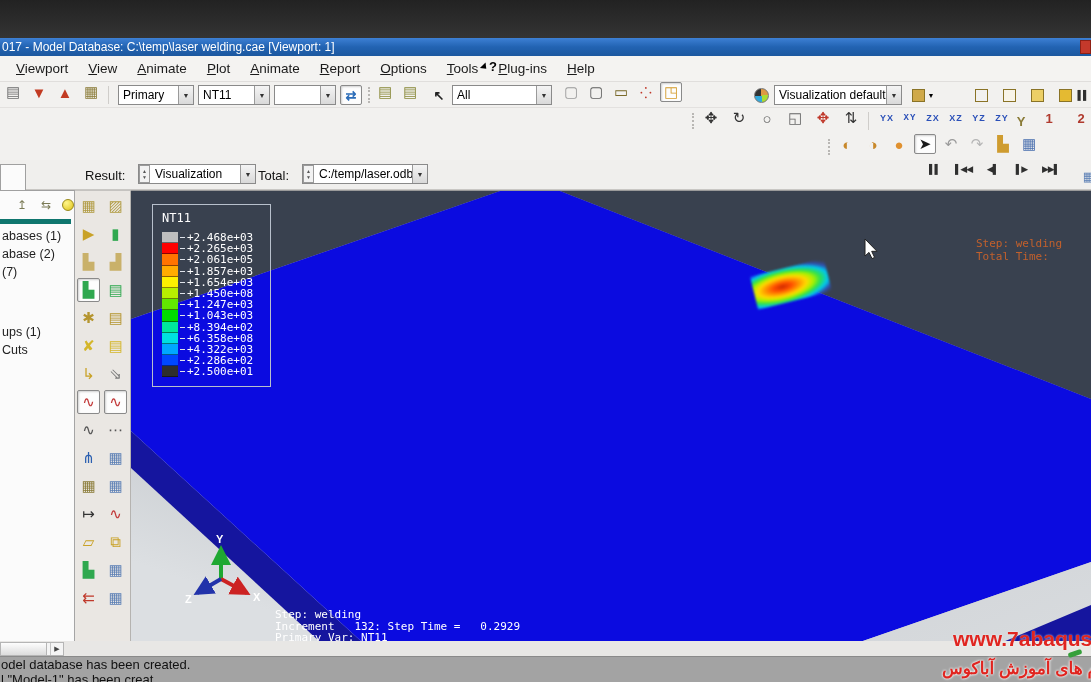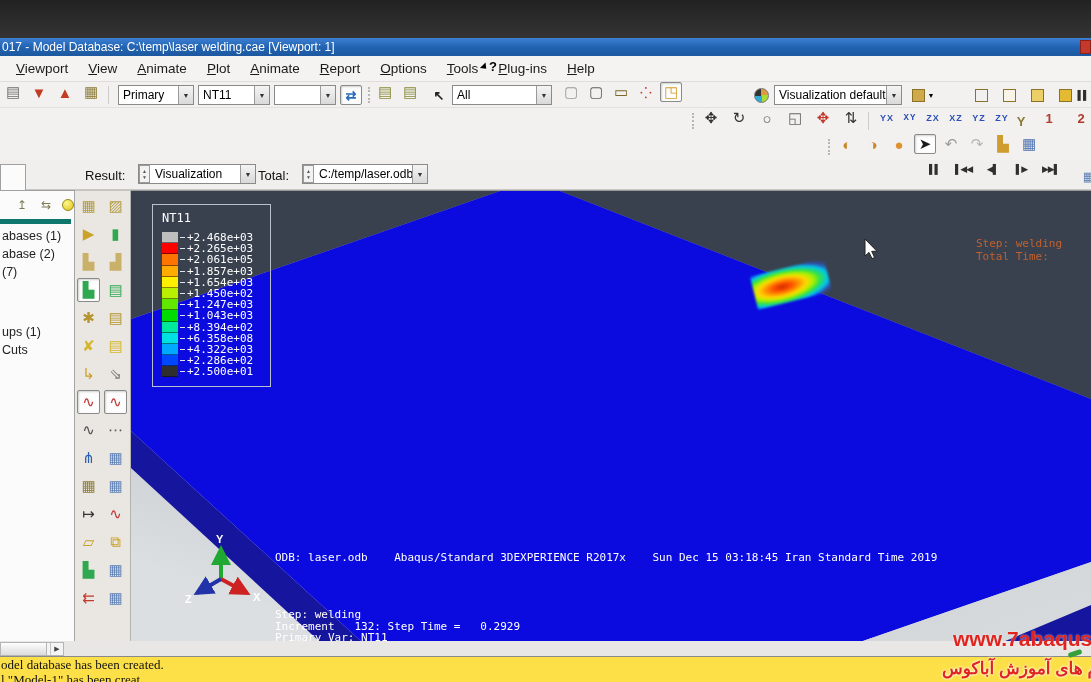--- a/index.html
+++ b/index.html
@@ -63,21 +63,21 @@
   .llab { font-size:11px; letter-spacing:0; }
   #step-info { left:845px; top:7px; color:#c2602c; font-family:"DejaVu Sans Mono",monospace; font-size:11px; line-height:13px; white-space:pre; }
   #odb-line { left:144px; top:360px; color:#fff; font-family:"DejaVu Sans Mono",monospace; font-size:11px; white-space:pre; }
   #state-block { left:144px; top:384px; color:#fff; font-family:"DejaVu Sans Mono",monospace; font-size:11px; line-height:11.4px; white-space:pre; }
   #cursor { left:733px; top:48px; }
   
   #prompt-row { left:0; top:641px; width:1091px; height:16px; background:#e8e7e5; border-bottom:1px solid #8a8a8a; }
   #hscroll { position:absolute; left:0; top:1px; width:64px; height:14px; background:#f4f4f4; border:1px solid #b5b5b5; display:flex; }
   #hthumb { width:46px; height:100%; background:linear-gradient(180deg,#fdfdfd,#dcdcdc); border-right:1px solid #b5b5b5; }
   #harrow { margin-left:auto; width:13px; display:flex; align-items:center; justify-content:center; font-size:7px; color:#444; border-left:1px solid #c5c5c5; }
-  #message-area { left:0; top:657px; width:1091px; height:25px; background:#fde047; overflow:hidden; font-family:Liberation Serif, serif; font-size:13px; color:#111; line-height:15px; padding-left:1px; }
+  #message-area { left:0; top:657px; width:1091px; height:25px; background:#a3a3a3; overflow:hidden; font-family:Liberation Sans, sans-serif; font-size:13px; color:#111; line-height:15px; padding-left:1px; }
   
   #wm-site { left:953px; top:627px; color:#e02520; font-weight:bold; font-size:21px; white-space:nowrap; z-index:60; text-shadow:0 0 2px rgba(255,255,255,.8); }
   #wm-mark { left:1068px; top:651px; width:14px; height:5px; background:#35a03a; transform:rotate(-18deg); border-radius:2px; z-index:60; }
   #wm-fa { left:940px; top:658px; width:158px; direction:rtl; color:#e02520; font-weight:bold; font-size:17px; white-space:nowrap; z-index:60; text-shadow:0 0 2px #fff,0 0 3px #fff; }
 </style>
 </head>
 <body>
 
 <div class="abs" id="top-band"></div>
 <div class="abs" id="title-bar"><span>017 - Model Database: C:\temp\laser welding.cae [Viewport: 1]</span></div>
@@ -333,21 +333,21 @@
           <span class="llab">+1.857e+03</span>
         </div>
         <div class="lrow">
           <span class="lsw" style="background:#fff000"></span>
           <span class="ltick"></span>
           <span class="llab">+1.654e+03</span>
         </div>
         <div class="lrow">
           <span class="lsw" style="background:#b8f000"></span>
           <span class="ltick"></span>
-          <span class="llab">+1.450e+02</span>
+          <span class="llab">+1.450e+08</span>
         </div>
         <div class="lrow">
           <span class="lsw" style="background:#62e800"></span>
           <span class="ltick"></span>
           <span class="llab">+1.247e+03</span>
         </div>
         <div class="lrow">
           <span class="lsw" style="background:#00dc00"></span>
           <span class="ltick"></span>
           <span class="llab">+1.043e+03</span>
@@ -377,21 +377,20 @@
           <span class="ltick"></span>
           <span class="llab">+2.500e+01</span>
         </div>
       </div>
   </div>
 
   <div class="abs" id="step-info">
     
   <div>Step: welding</div><div>Total Time:</div></div>
 
-  <div class="abs" id="odb-line">ODB: laser.odb    Abaqus/Standard 3DEXPERIENCE R2017x    Sun Dec 15 03:18:45 Iran Standard Time 2019</div>
   <div class="abs" id="state-block">
     
   <div>Step: welding</div><div>Increment   132: Step Time =   0.2929</div><div>Primary Var: NT11</div></div>
 
   <svg class="abs" style="left:52px;top:342px;" width="82" height="78">
     <defs>
       <marker id="ah-g" markerWidth="6" markerHeight="6" refX="4" refY="2.5" orient="auto">
           <path d="M0,0 L5,2.5 L0,5 Z" fill="#1fa832"></path>
         </marker>
       <marker id="ah-r" markerWidth="6" markerHeight="6" refX="4" refY="2.5" orient="auto">

